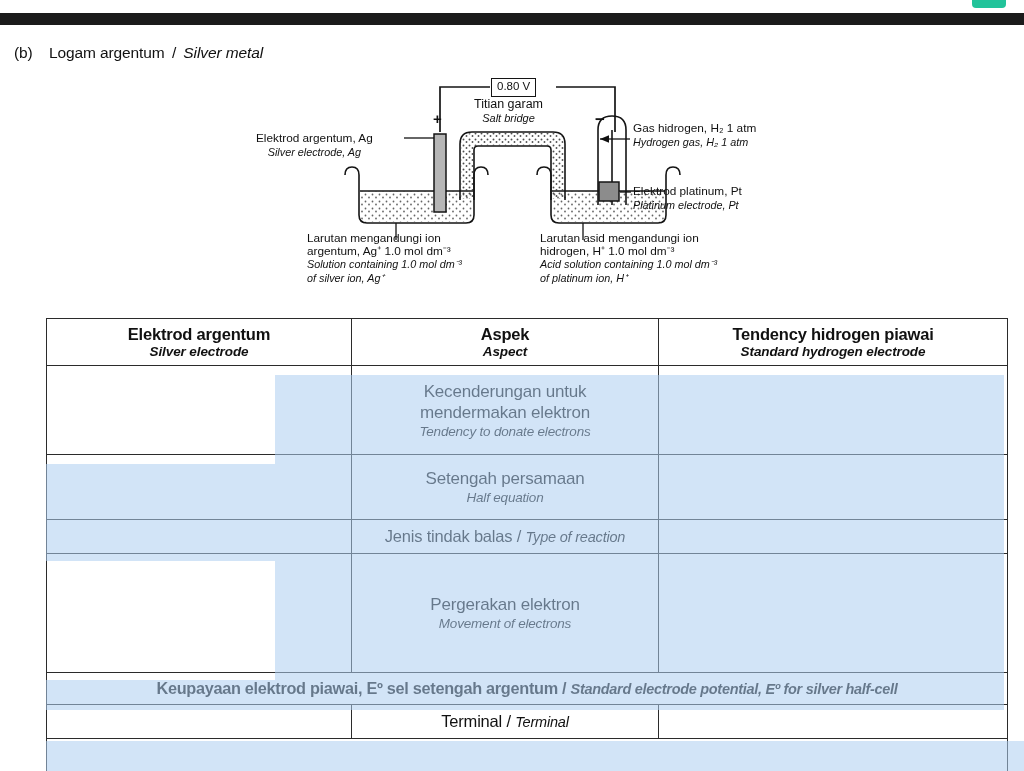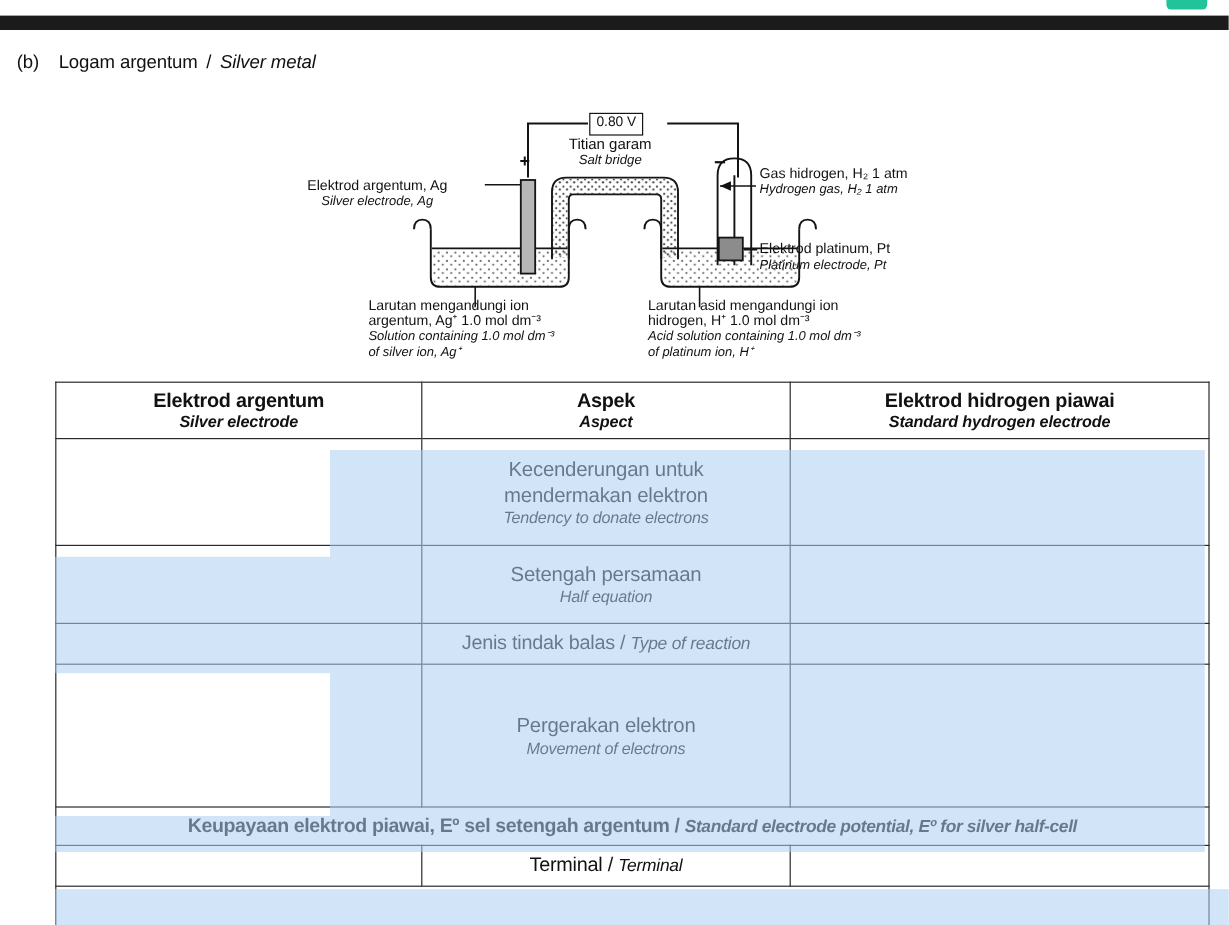--- a/index.html
+++ b/index.html
@@ -46,21 +46,21 @@
     white-space: nowrap;
   }
   #q-head .q-label { font-weight: 400; }
   #q-head .q-my { font-weight: 400; margin-left: 12px; }
   #q-head .q-sep { margin: 0 3px; }
   #q-head .q-en { font-style: italic; }
 
   
   #diagram {
     position: absolute;
-    left: 0; top: 76px;
+    left: 0; top: 60px;
     width: 980px; height: 245px;
   }
   #diagram svg { display: block; }
 
   .d-txt {
     position: absolute;
     font-size: 11.8px;
     line-height: 13.5px;
     white-space: nowrap;
   }
@@ -293,21 +293,21 @@
         </div>
       </td>
       <td class="col-mid hdr-cell">
         <div class="cell-pad">
           <div class="hdr-my">Aspek</div>
           <div class="hdr-en">Aspect</div>
         </div>
       </td>
       <td class="col-right hdr-cell">
         <div class="cell-pad">
-          <div class="hdr-my">Elektrod hidrogen piawai</div>
+          <div class="hdr-my">Tendency hidrogen piawai</div>
           <div class="hdr-en">Standard hydrogen electrode</div>
         </div>
       </td>
     </tr>
 
     <tr>
       <td class="col-left" style="height:88px"></td>
       <td class="col-mid">
         <div class="cell-pad aspect">
           <span>Kecenderungan untuk</span><br>

